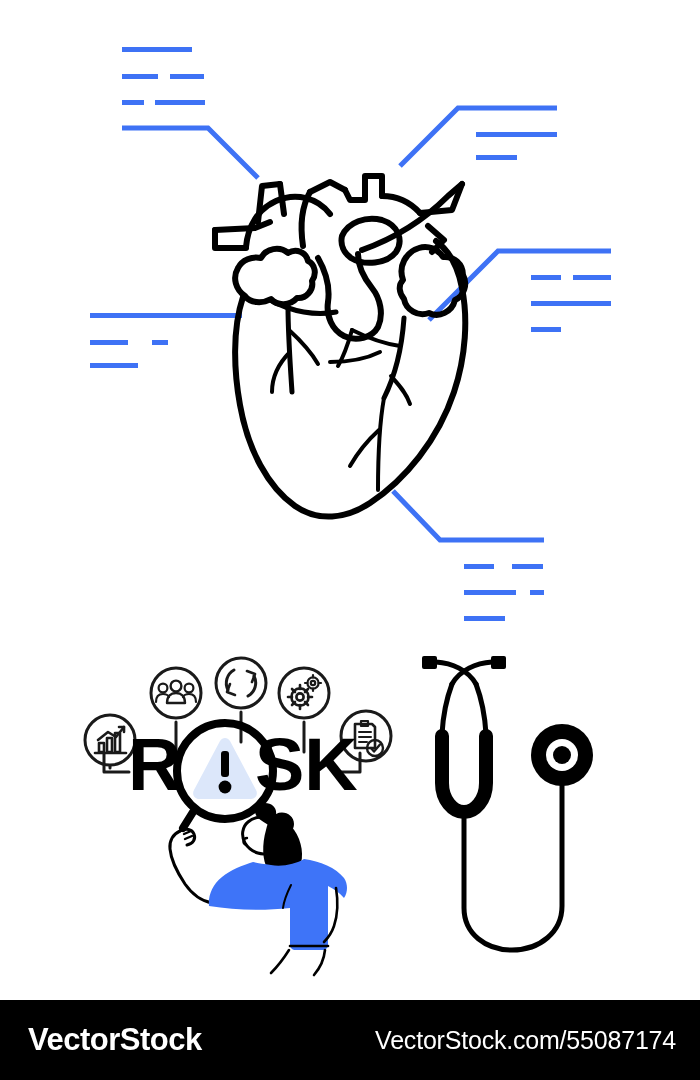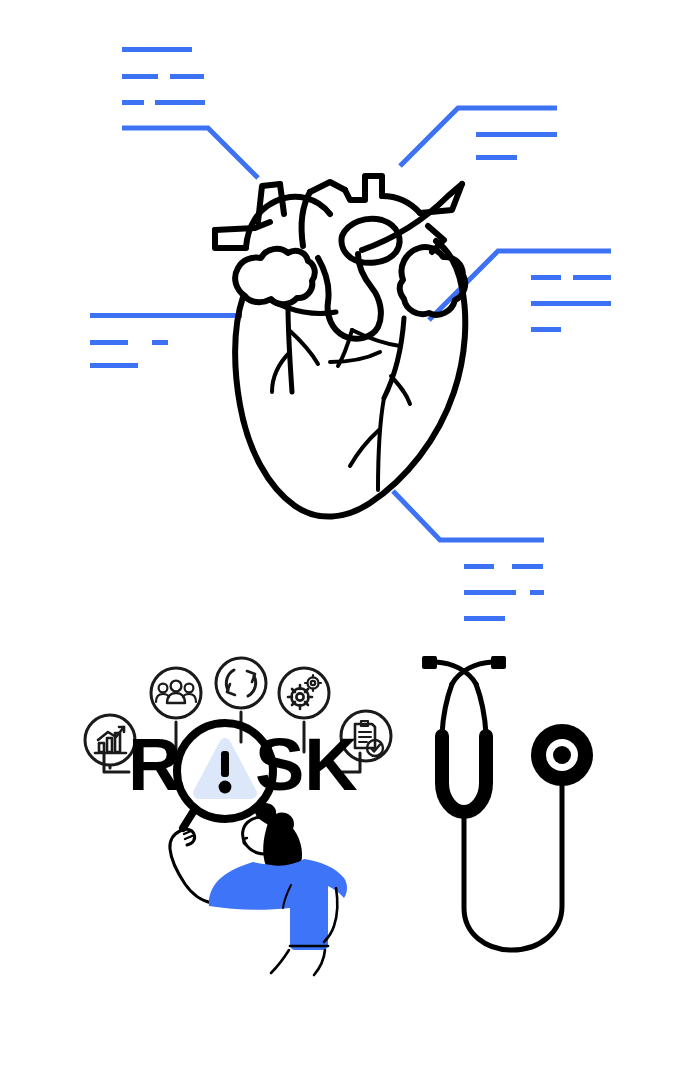--- a/index.html
+++ b/index.html
@@ -352,14 +352,18 @@
                C 540 950, 562 932, 562 906
                C 562 878, 562 848, 562 786"></path>
 
       <circle fill="#000000" cx="562" cy="755" r="31"></circle>
       <circle fill="#ffffff" cx="562" cy="755" r="16"></circle>
       <circle fill="#000000" cx="562" cy="755" r="9"></circle>
     </g>
 
   </svg>
 
+  <div class="footer-bar">
+    <div class="footer-brand">VectorStock</div>
+    <div class="footer-url">VectorStock.com/55087174</div>
+  </div>
 
 </div>
 
 </body></html>

